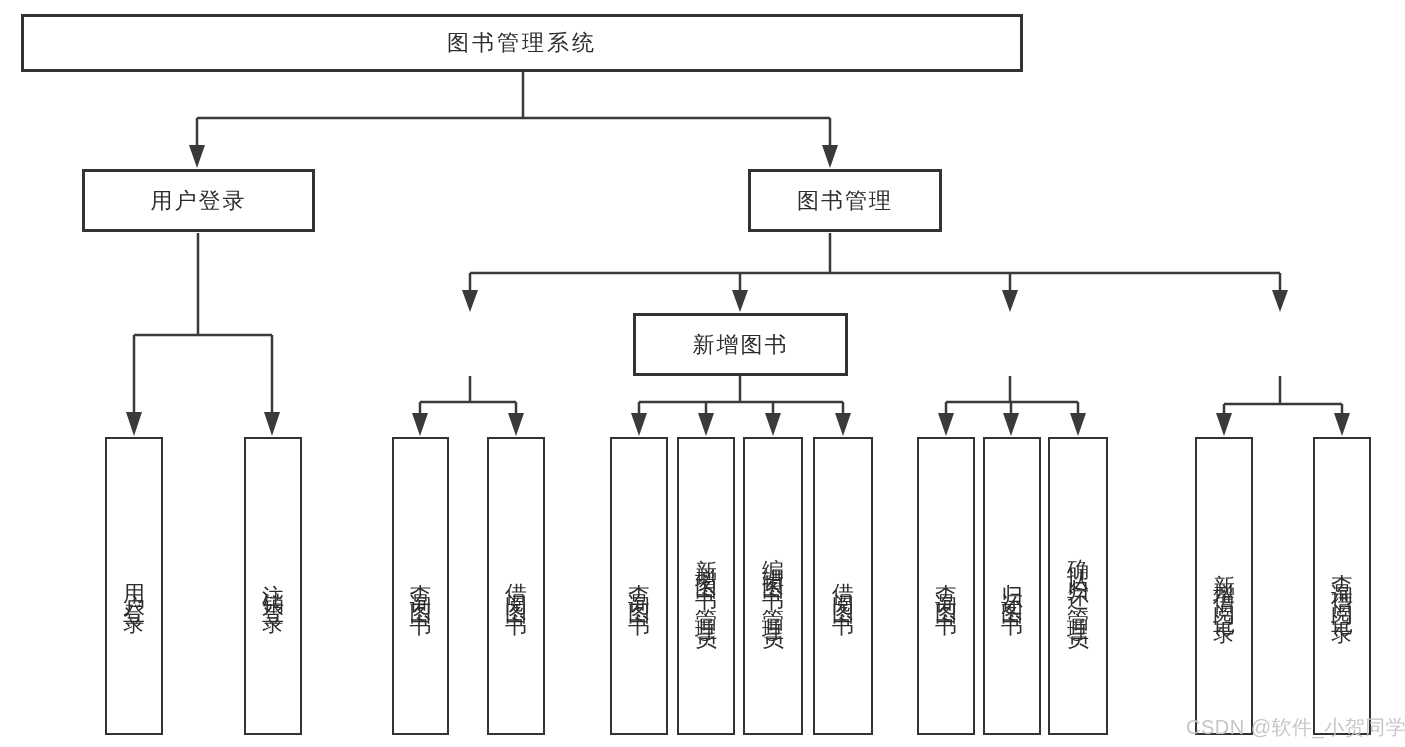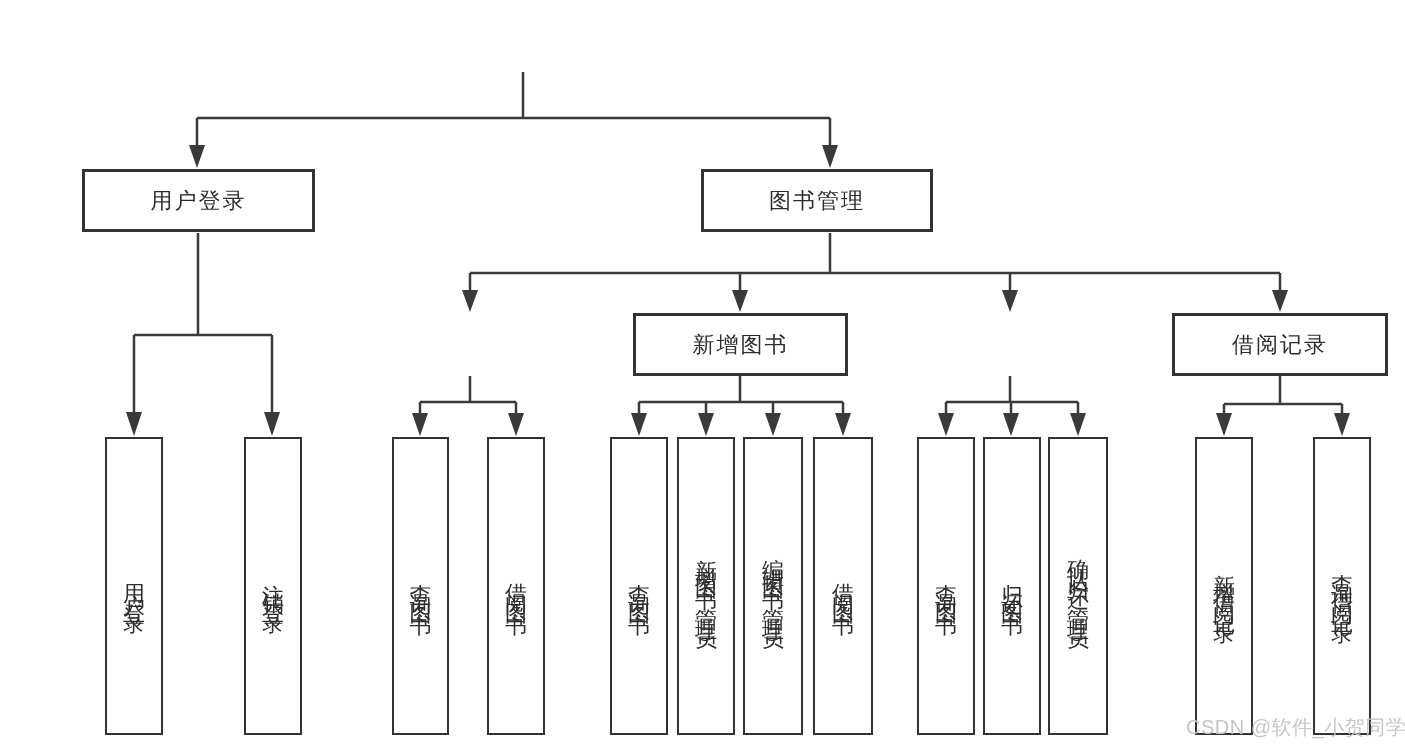--- a/index.html
+++ b/index.html
@@ -114,33 +114,33 @@
       <polygon points="1070,413 1086,413 1078,436" fill="#3a3a3a" stroke="none"></polygon>
     </g>
 
     <g>
       <path d="M1280 376 V404 M1224 404 H1342 M1224 404 V414 M1342 404 V414"></path>
       <polygon points="1216,413 1232,413 1224,436" fill="#3a3a3a" stroke="none"></polygon>
       <polygon points="1334,413 1350,413 1342,436" fill="#3a3a3a" stroke="none"></polygon>
     </g>
   </svg>
 
+  <div class="box root">
+    <span>图书管理系统</span>
+  </div>
 
   <div class="box l2" style="left:82px;width:233px">
     <span>用户登录</span>
   </div>
-  <div class="box l2" style="left:701px;width:232px">
+  <div class="box l2" style="left:748px;width:194px">
     <span>图书管理</span>
   </div>
 
   <div class="box l3" style="left:633px">
     <span>新增图书</span>
-  </div>
-  <div class="box l3" style="left:1172px;width:216px">
-    <span>借阅记录</span>
   </div>
 
   <div class="box leaf" style="left:105px;width:58px">
     <span class="vtext">用户登录</span>
   </div>
   <div class="box leaf" style="left:244px;width:58px">
     <span class="vtext">注销登录</span>
   </div>
 
   <div class="box leaf" style="left:392px;width:57px">

